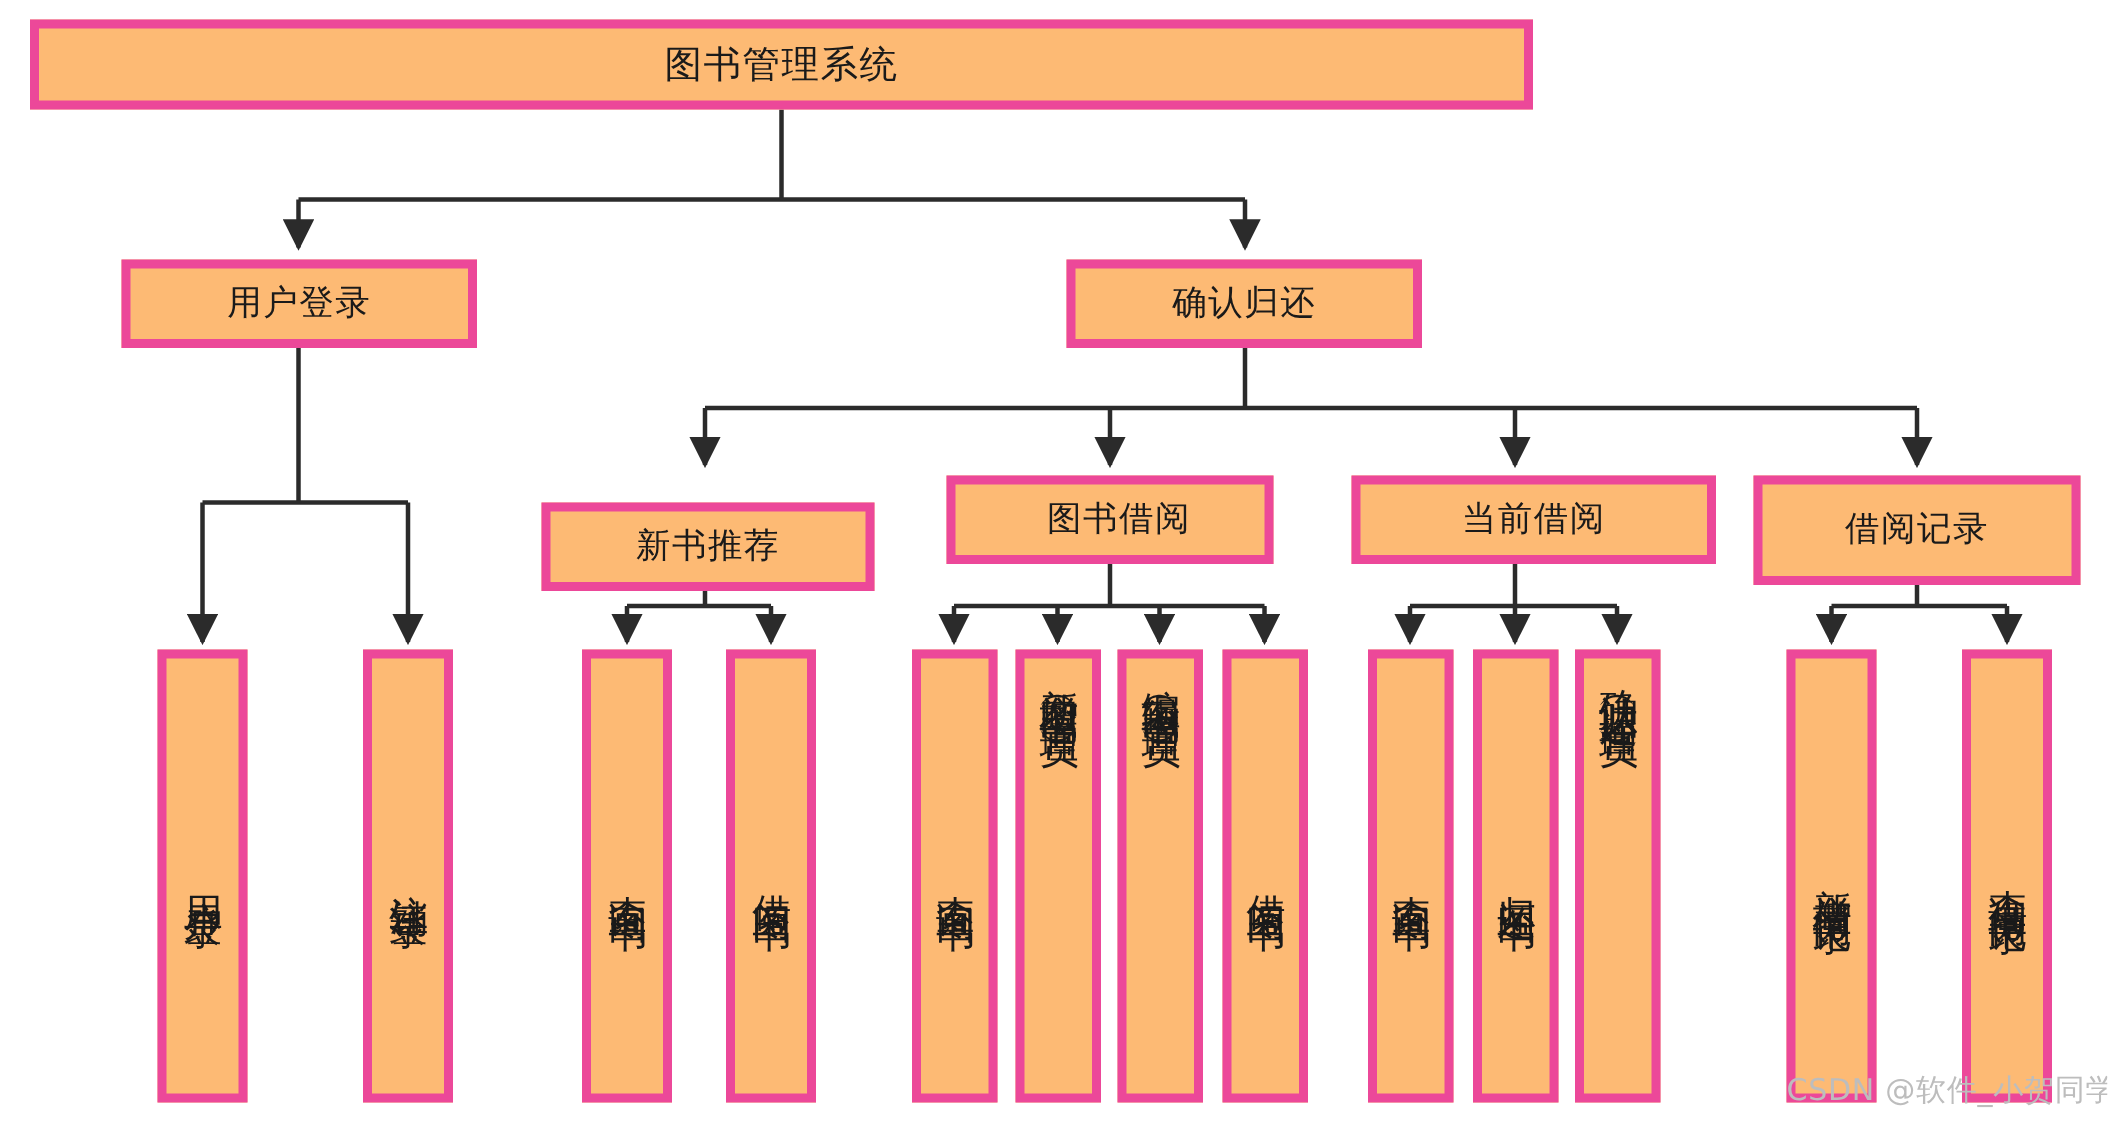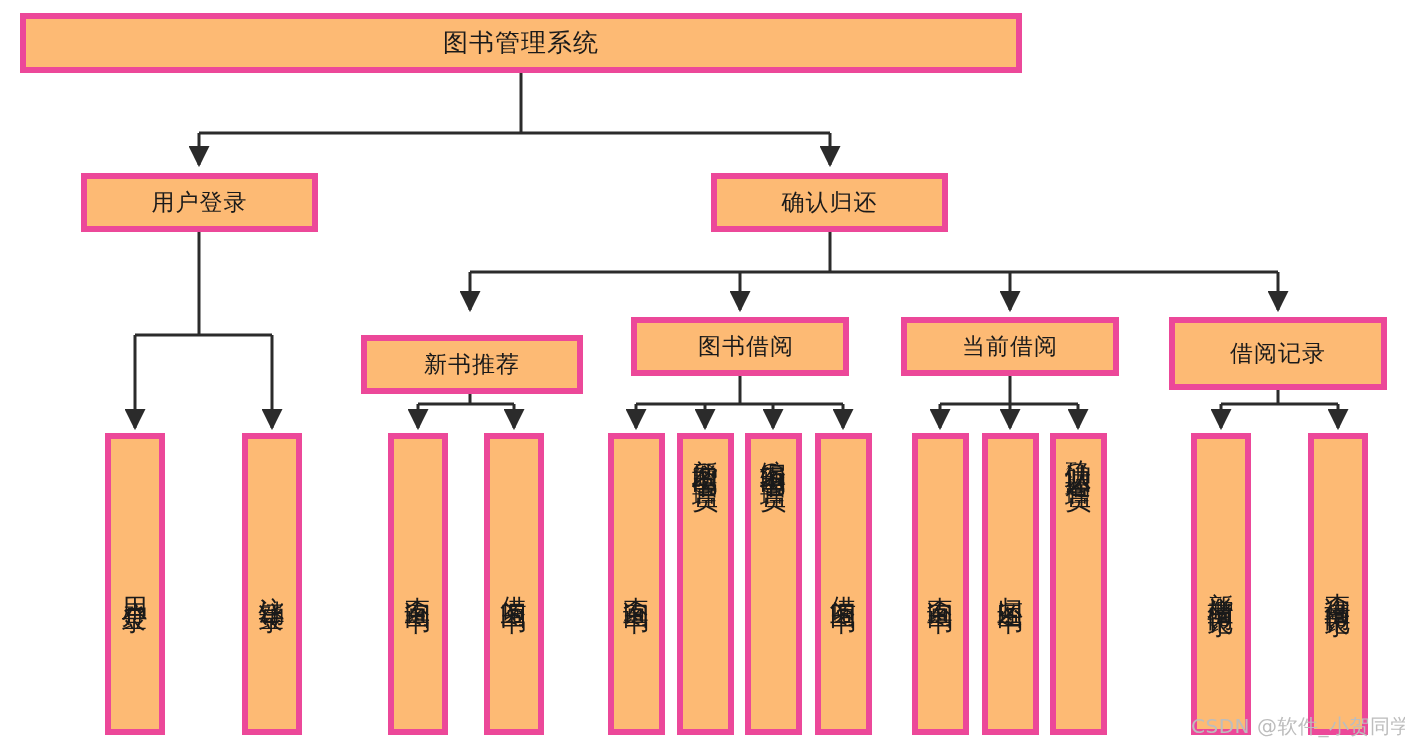--- a/index.html
+++ b/index.html
@@ -140,21 +140,21 @@
   <div class="node horiz" style="left:711px; top:173px; width:237px; height:59px;">
     <span class="label">确认归还</span>
   </div>
 
   <div class="node horiz" style="left:361px; top:335px; width:222px; height:59px;">
     <span class="label">新书推荐</span>
   </div>
   <div class="node horiz" style="left:631px; top:317px; width:218px; height:59px;padding-left:12px;">
     <span class="label">图书借阅</span>
   </div>
-  <div class="node horiz" style="left:901px; top:317px; width:218px; height:59px;">
+  <div class="node horiz" style="left:901px; top:317px; width:243px; height:59px;">
     <span class="label">当前借阅</span>
   </div>
   <div class="node horiz" style="left:1169px; top:317px; width:218px; height:73px;">
     <span class="label">借阅记录</span>
   </div>
 
   <div class="node vert mid" style="left:105px; top:433px; width:60px; height:302px;">
     <span class="label">用户登录</span>
   </div>
   <div class="node vert mid" style="left:242px; top:433px; width:60px; height:302px;">

